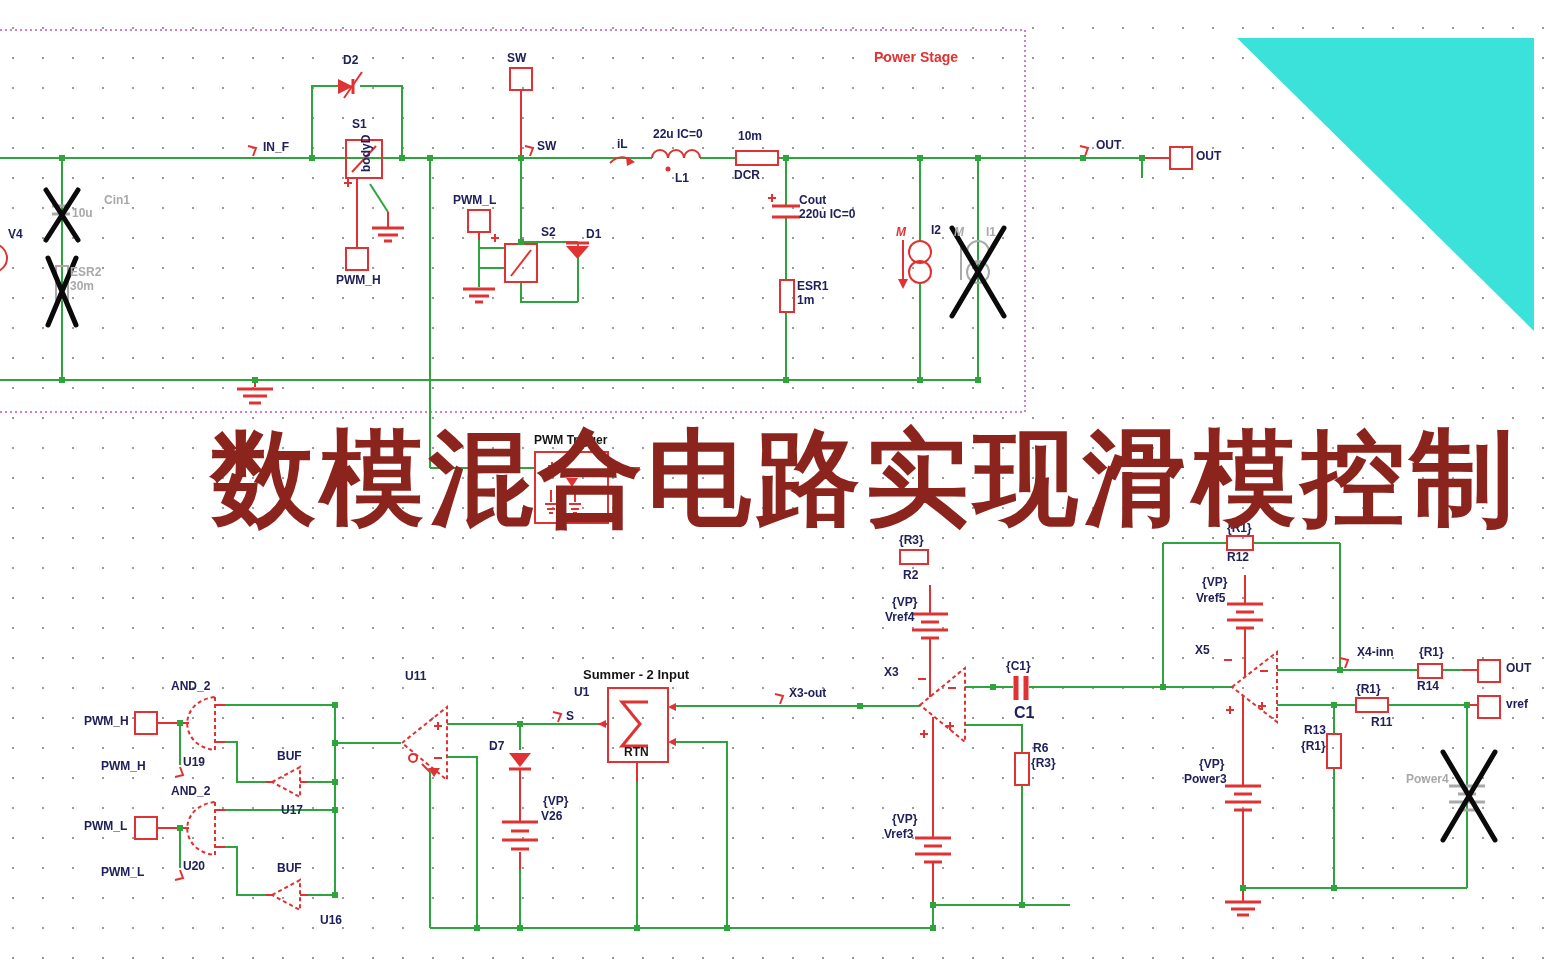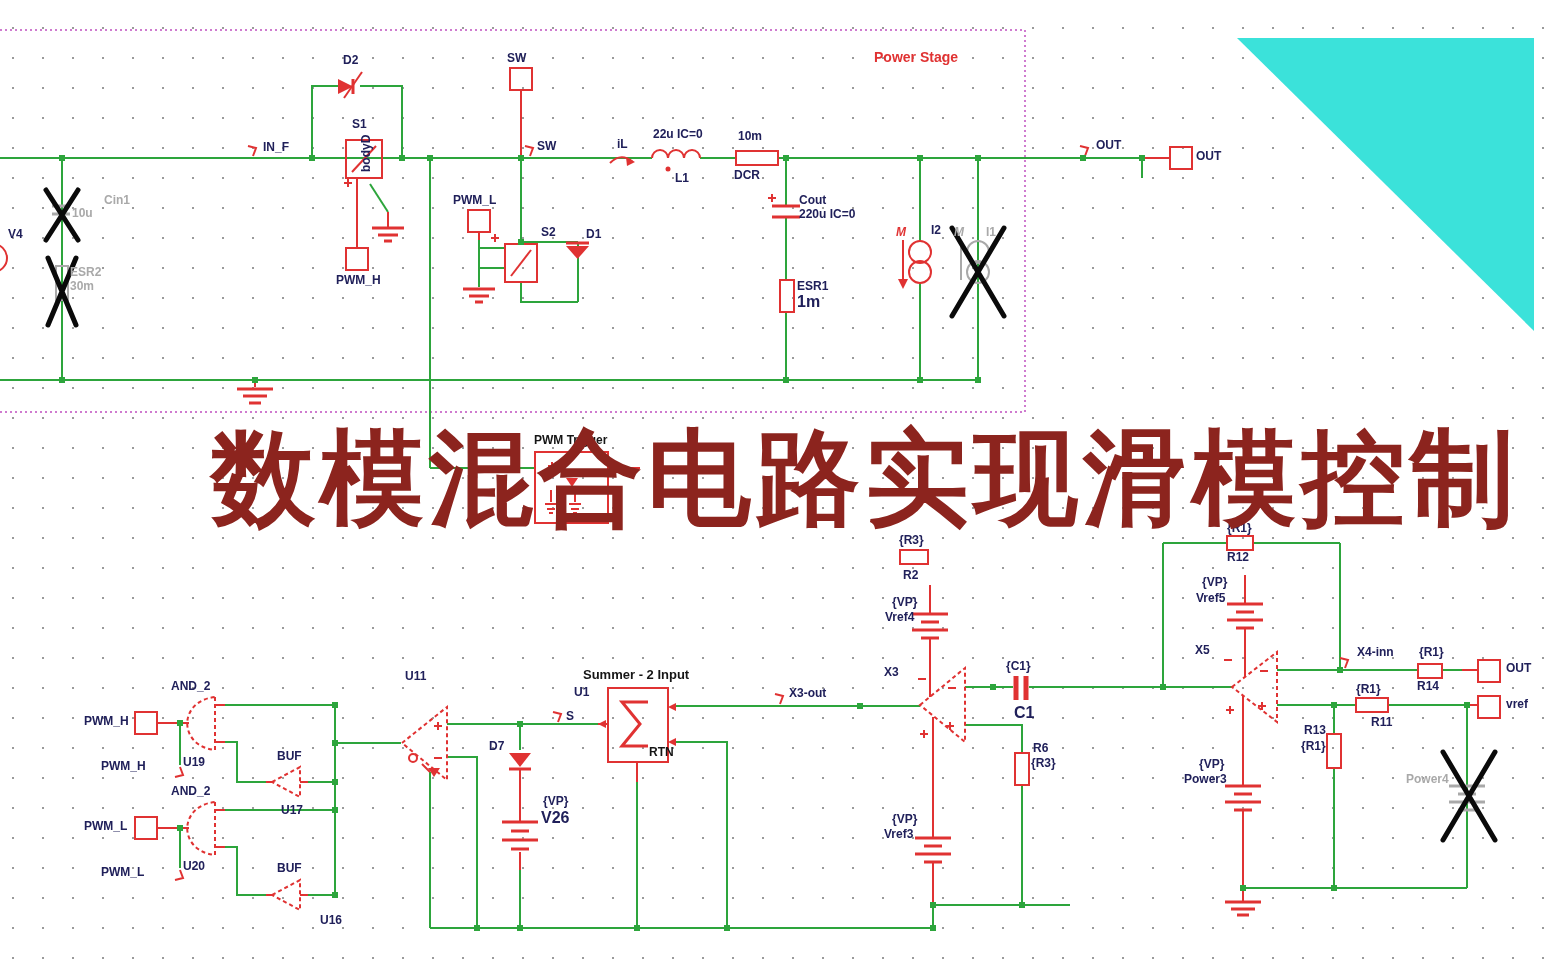--- a/index.html
+++ b/index.html
@@ -355,21 +355,21 @@
       <span class="lbl" style="left: 541px; top: 226px; font-size: 12px; color: rgb(32, 32, 90);">S2</span>
       <span class="lbl" style="left: 586px; top: 228px; font-size: 12px; color: rgb(32, 32, 90);">D1</span>
       <span class="lbl" style="left: 617px; top: 138px; font-size: 12px; color: rgb(32, 32, 90);">iL</span>
       <span class="lbl" style="left: 653px; top: 128px; font-size: 12px; color: rgb(32, 32, 90);">22u IC=0</span>
       <span class="lbl" style="left: 675px; top: 172px; font-size: 12px; color: rgb(32, 32, 90);">L1</span>
       <span class="lbl" style="left: 738px; top: 130px; font-size: 12px; color: rgb(32, 32, 90);">10m</span>
       <span class="lbl" style="left: 734px; top: 169px; font-size: 12px; color: rgb(32, 32, 90);">DCR</span>
       <span class="lbl" style="left: 799px; top: 194px; font-size: 12px; color: rgb(32, 32, 90);">Cout</span>
       <span class="lbl" style="left: 799px; top: 208px; font-size: 12px; color: rgb(32, 32, 90);">220u IC=0</span>
       <span class="lbl" style="left: 797px; top: 280px; font-size: 12px; color: rgb(32, 32, 90);">ESR1</span>
-      <span class="lbl" style="left: 797px; top: 294px; font-size: 16px; color: rgb(32, 32, 90);">1m</span>
+      <span class="lbl" style="left: 797px; top: 294px; font-size: 12px; color: rgb(32, 32, 90);">1m</span>
       <span class="lbl" style="left: 896px; top: 226px; font-size: 12px; color: rgb(224, 50, 50); font-style: italic;">M</span>
       <span class="lbl" style="left: 931px; top: 224px; font-size: 12px; color: rgb(32, 32, 90);">I2</span>
       <span class="lbl" style="left: 954px; top: 226px; font-size: 12px; color: rgb(169, 169, 169); font-style: italic;">M</span>
       <span class="lbl" style="left: 986px; top: 226px; font-size: 12px; color: rgb(169, 169, 169);">I1</span>
       <span class="lbl" style="left: 1096px; top: 139px; font-size: 12px; color: rgb(32, 32, 90);">OUT</span>
       <span class="lbl" style="left: 1196px; top: 150px; font-size: 12px; color: rgb(32, 32, 90);">OUT</span>
       <span class="lbl" style="left: 874px; top: 50px; font-size: 14px; color: rgb(224, 50, 50);">Power Stage</span>
       <span class="lbl" style="left: 534px; top: 434px; font-size: 12px; color: rgb(21, 21, 21);">PWM Trigger</span>
       <span class="lbl" style="left: 171px; top: 680px; font-size: 12px; color: rgb(32, 32, 90);">AND_2</span>
       <span class="lbl" style="left: 183px; top: 756px; font-size: 12px; color: rgb(32, 32, 90);">U19</span>
@@ -379,25 +379,25 @@
       <span class="lbl" style="left: 281px; top: 804px; font-size: 12px; color: rgb(32, 32, 90);">U17</span>
       <span class="lbl" style="left: 171px; top: 785px; font-size: 12px; color: rgb(32, 32, 90);">AND_2</span>
       <span class="lbl" style="left: 183px; top: 860px; font-size: 12px; color: rgb(32, 32, 90);">U20</span>
       <span class="lbl" style="left: 84px; top: 820px; font-size: 12px; color: rgb(32, 32, 90);">PWM_L</span>
       <span class="lbl" style="left: 101px; top: 866px; font-size: 12px; color: rgb(32, 32, 90);">PWM_L</span>
       <span class="lbl" style="left: 277px; top: 862px; font-size: 12px; color: rgb(32, 32, 90);">BUF</span>
       <span class="lbl" style="left: 280px; top: 914px; font-size: 12px; color: rgb(32, 32, 90); padding-left: 40px;">U16</span>
       <span class="lbl" style="left: 405px; top: 670px; font-size: 12px; color: rgb(32, 32, 90);">U11</span>
       <span class="lbl" style="left: 489px; top: 740px; font-size: 12px; color: rgb(32, 32, 90);">D7</span>
       <span class="lbl" style="left: 543px; top: 795px; font-size: 12px; color: rgb(32, 32, 90);">{VP}</span>
-      <span class="lbl" style="left: 541px; top: 810px; font-size: 16px; color: rgb(32, 32, 90);">V26</span>
+      <span class="lbl" style="left: 541px; top: 810px; font-size: 12px; color: rgb(32, 32, 90);">V26</span>
       <span class="lbl" style="left: 583px; top: 668px; font-size: 13px; color: rgb(21, 21, 21);">Summer - 2 Input</span>
       <span class="lbl" style="left: 574px; top: 686px; font-size: 12px; color: rgb(32, 32, 90);">U1</span>
       <span class="lbl" style="left: 566px; top: 710px; font-size: 12px; color: rgb(32, 32, 90);">S</span>
-      <span class="lbl" style="left: 624px; top: 746px; font-size: 12px; color: rgb(21, 21, 21); margin-left: 25px;">RTN</span>
+      <span class="lbl" style="left: 624px; top: 746px; font-size: 12px; color: rgb(21, 21, 21);">RTN</span>
       <span class="lbl" style="left: 789px; top: 687px; font-size: 12px; color: rgb(32, 32, 90);">X3-out</span>
       <span class="lbl" style="left: 899px; top: 534px; font-size: 12px; color: rgb(32, 32, 90);">{R3}</span>
       <span class="lbl" style="left: 903px; top: 569px; font-size: 12px; color: rgb(32, 32, 90);">R2</span>
       <span class="lbl" style="left: 892px; top: 596px; font-size: 12px; color: rgb(32, 32, 90);">{VP}</span>
       <span class="lbl" style="left: 885px; top: 611px; font-size: 12px; color: rgb(32, 32, 90);">Vref4</span>
       <span class="lbl" style="left: 884px; top: 666px; font-size: 12px; color: rgb(32, 32, 90);">X3</span>
       <span class="lbl" style="left: 1006px; top: 660px; font-size: 12px; color: rgb(32, 32, 90);">{C1}</span>
       <span class="lbl" style="left: 1014px; top: 705px; font-size: 16px; color: rgb(32, 32, 90);">C1</span>
       <span class="lbl" style="left: 1033px; top: 742px; font-size: 12px; color: rgb(32, 32, 90);">R6</span>
       <span class="lbl" style="left: 1031px; top: 757px; font-size: 12px; color: rgb(32, 32, 90);">{R3}</span>

